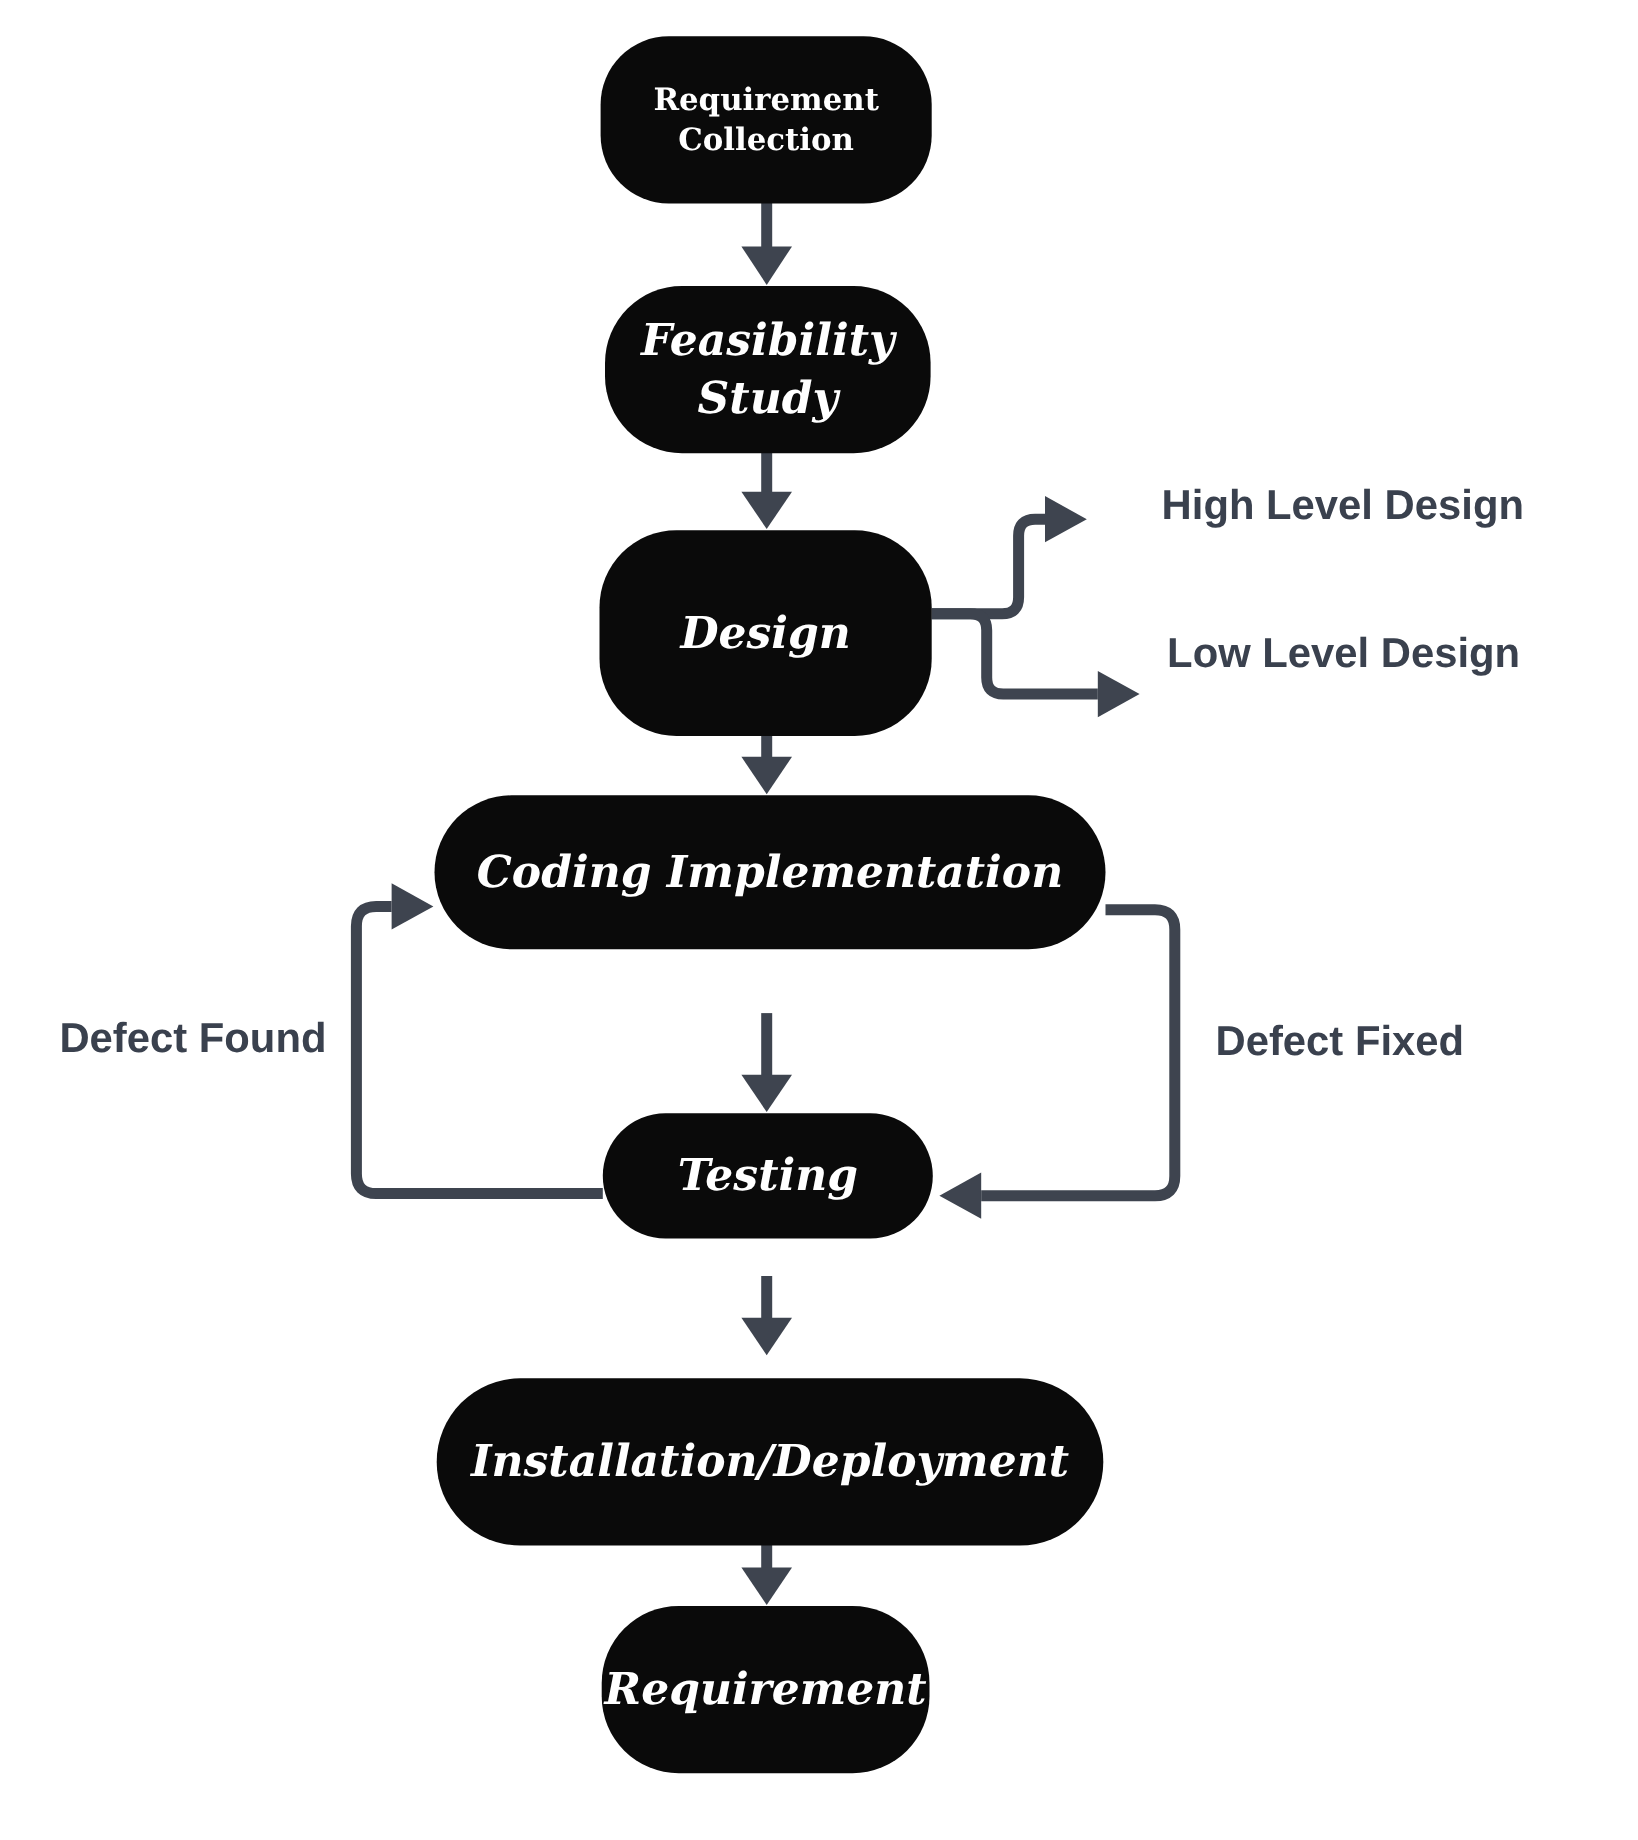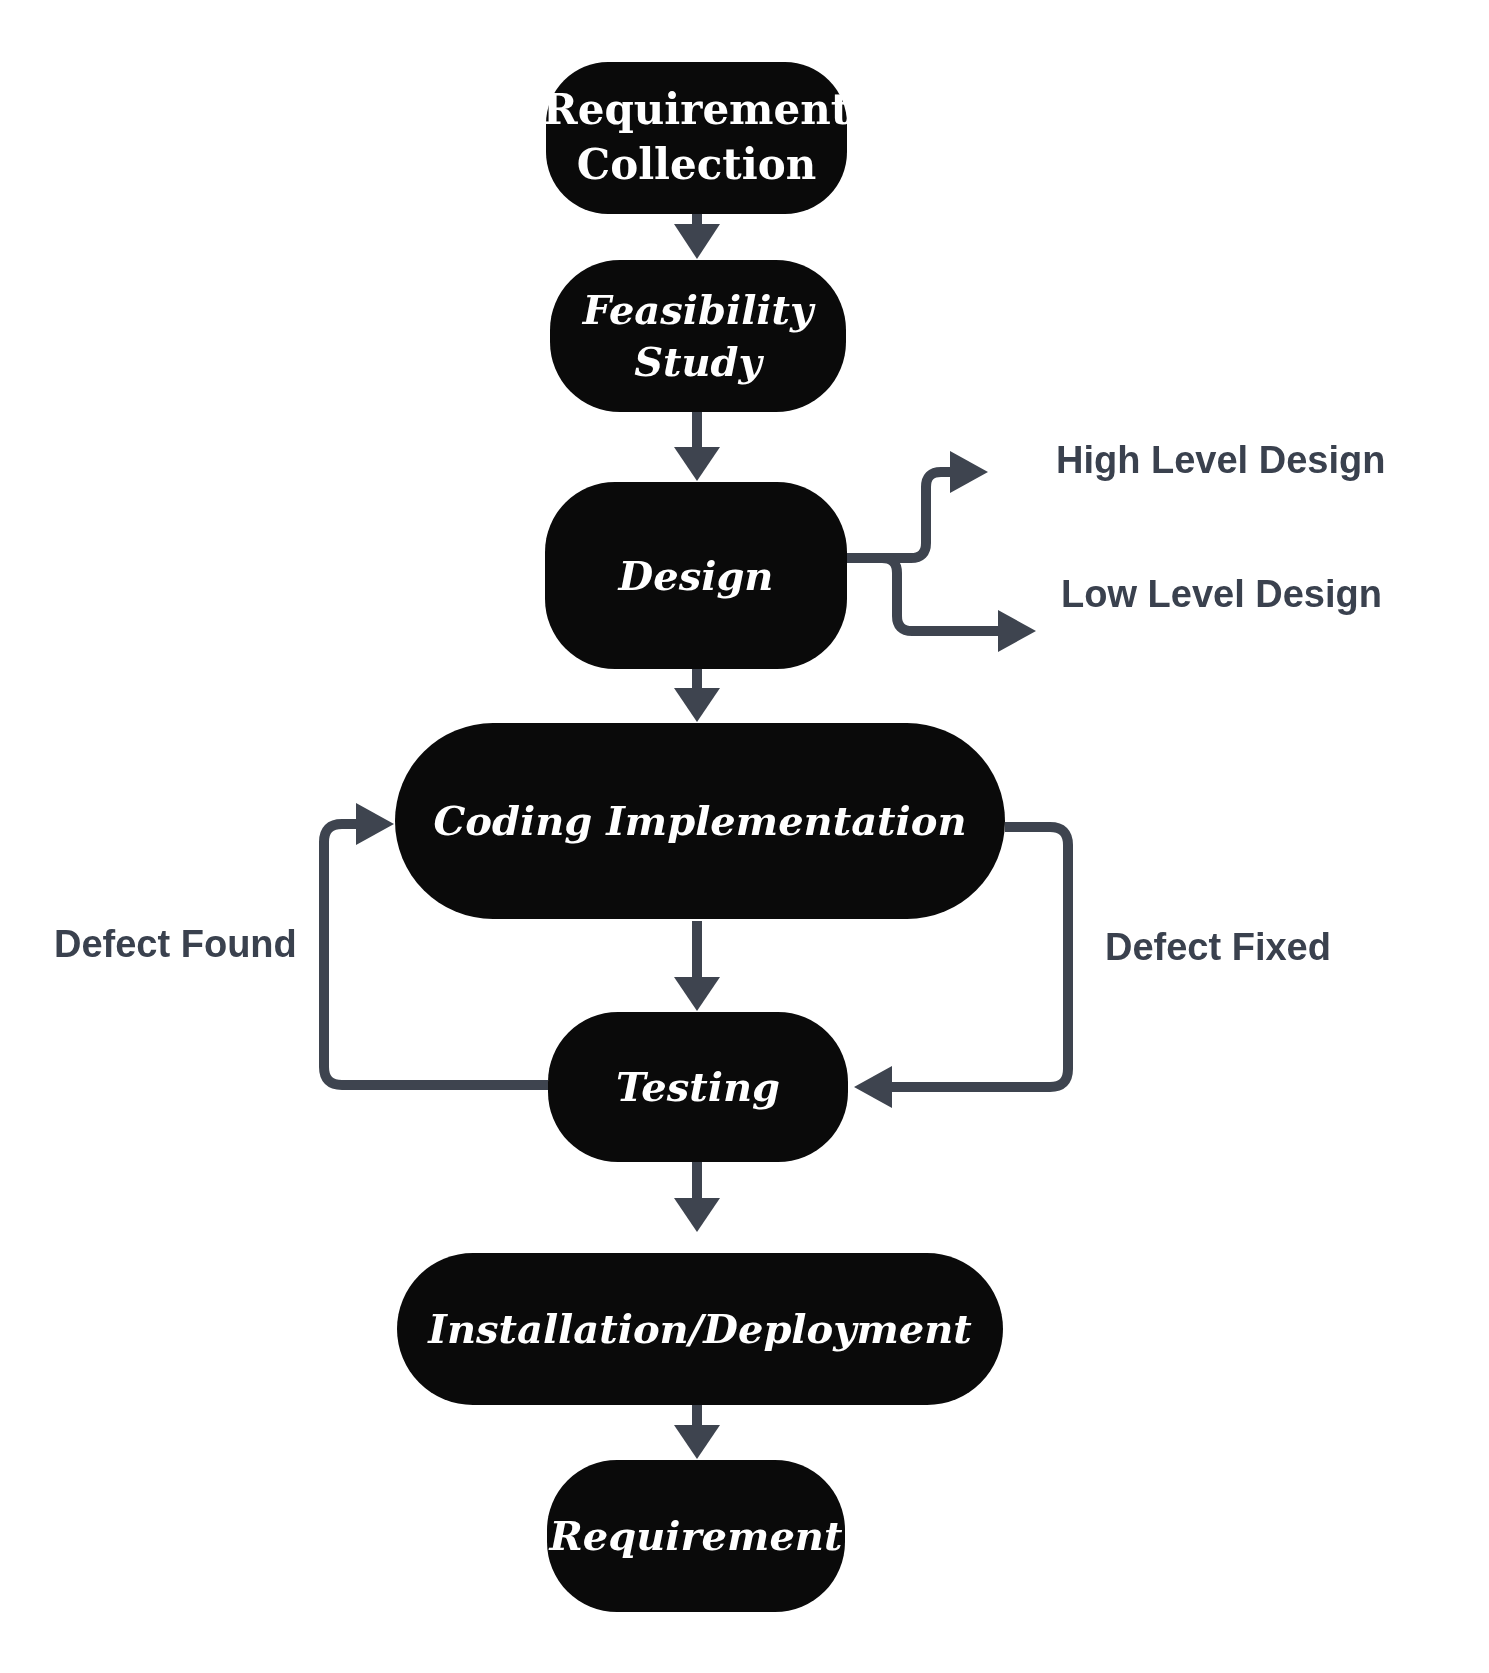--- a/index.html
+++ b/index.html
@@ -40,22 +40,21 @@
     text-align: center;
     font-weight: bold;
     font-style: italic;
     font-size: 40px;
     line-height: 1.3;
     box-sizing: border-box;
     padding: 0 10px;
   }
   .node.upright {
     font-style: normal;
-    font-size: 42px;
-    margin-top: 29px;
+    font-size: 28px;
   }
   .node.r62  { border-radius: 62px; }
   .node.r70  { border-radius: 70px; }
   .node.r76  { border-radius: 76px; }
   .node.r100 { border-radius: 100px; }
   .edge-label {
     position: absolute;
     font-family: "Liberation Sans", sans-serif;
     font-weight: bold;
     font-size: 38px;
@@ -101,23 +100,23 @@
     <path class="connector" d="M1005 827 L1050 827 Q1068 827 1068 845 L1068 1069 Q1068 1087 1050 1087 L892 1087"></path>
     <polygon class="arrowhead" points="892,1066 892,1108 854,1087"></polygon>
   </svg>
 
   <div class="node upright r62" style="left:546px; top:33px; width:301px; height:152px;">Requirement Collection</div>
 
   <div class="node r70" style="left:550px; top:260px; width:296px; height:152px;">Feasibility Study</div>
 
   <div class="node r70" style="left:545px; top:482px; width:302px; height:187px;">Design</div>
 
-  <div class="node r100" style="left:395px; top:723px; width:610px; height:196px;">Coding Implementation</div>
+  <div class="node r100" style="left:395px; top:723px; width:610px; height:140px;">Coding Implementation</div>
 
-  <div class="node r70" style="left:548px; top:1012px; width:300px; height:150px;">Testing</div>
+  <div class="node r70" style="left:548px; top:1012px; width:300px; height:114px;">Testing</div>
 
   <div class="node r76" style="left:397px; top:1253px; width:606px; height:152px;">Installation/Deployment</div>
 
   <div class="node r70" style="left:547px; top:1460px; width:298px; height:152px;">Requirement</div>
 
   <div class="edge-label" style="left:1056px; top:440px;">High Level Design</div>
 
   <div class="edge-label" style="left:1061px; top:574px;text-align:center;">Low Level Design</div>
 
   <div class="edge-label" style="left:54px; top:924px;">Defect Found</div>

